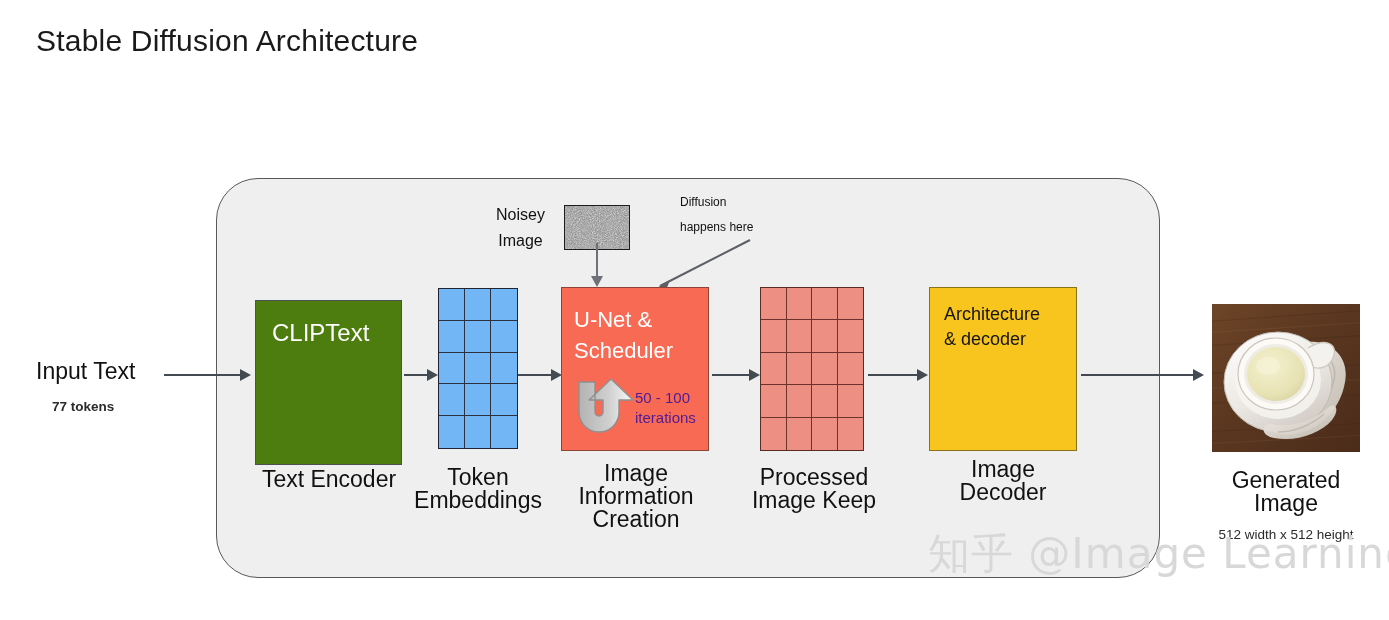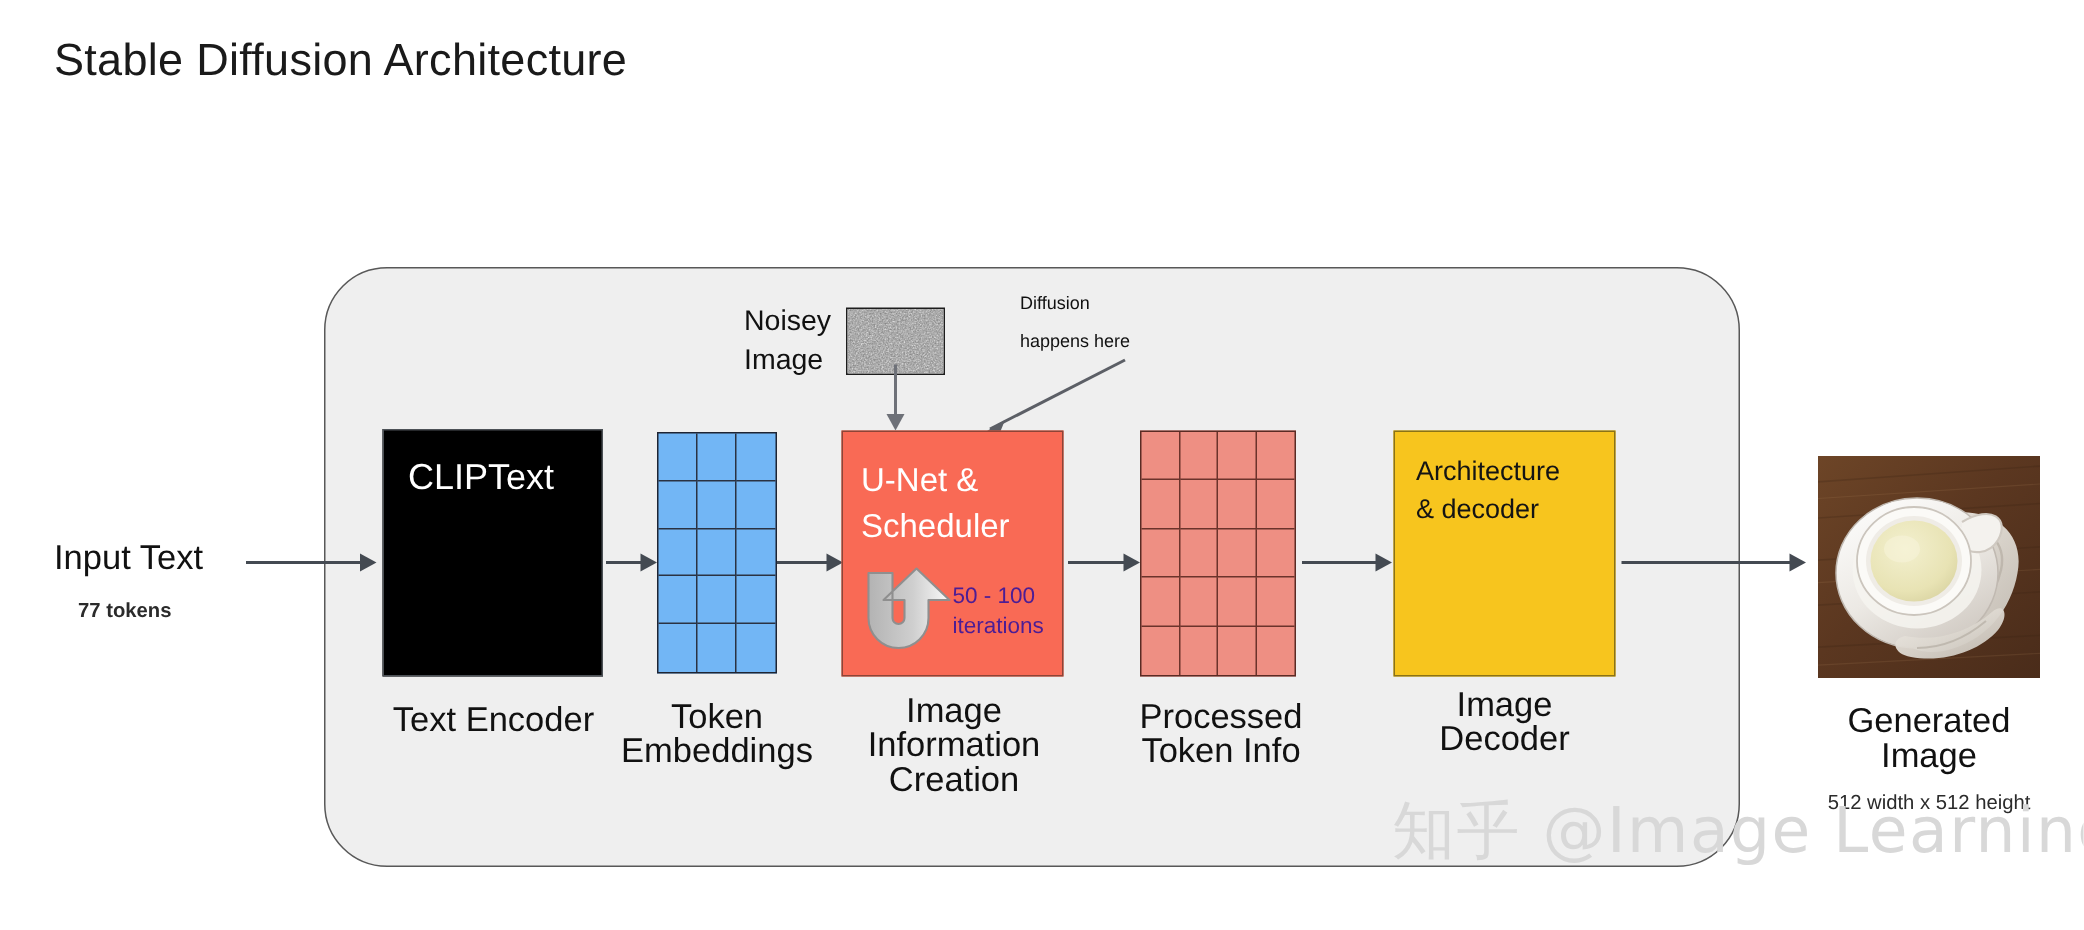--- a/index.html
+++ b/index.html
@@ -116,24 +116,24 @@
     width: 0; height: 0;
     border-left: 6px solid transparent;
     border-right: 6px solid transparent;
     border-top: 11px solid #6e7178;
   }
 
   
   #clip-text-box {
     position: absolute;
     left: 255px;
-    top: 286px;
+    top: 300px;
     width: 147px;
     height: 165px;
-    background: #000000;
+    background: #4d7c0f;
     border: 1.5px solid #4c5156;
     box-sizing: border-box;
   }
   #clip-text-label {
     position: absolute;
     left: 16px;
     top: 18px;
     font-size: 24px;
     color: #ffffff;
     white-space: nowrap;
@@ -213,24 +213,24 @@
     top: 90px;
     width: 70px;
     height: 62px;
   }
 
   
   #noisy-image-label {
     position: absolute;
     left: 496px;
     top: 202px;
-    font-size: 19px;
+    font-size: 16px;
     line-height: 26px;
     color: #111111;
-    text-align: left;
+    text-align: center;
   }
   #noisy-image {
     position: absolute;
     left: 564px;
     top: 205px;
     width: 66px;
     height: 45px;
     border: 1.6px solid #1d1d1d;
     box-sizing: border-box;
     overflow: hidden;
@@ -451,21 +451,21 @@
   <div class="cell"></div>
   <div class="cell"></div>
   <div class="cell lastcol"></div>
   <div class="cell lastrow"></div>
   <div class="cell lastrow"></div>
   <div class="cell lastrow"></div>
   <div class="cell lastcol lastrow"></div>
 </div>
 <div class="caption" id="caption-processed">
   <div>Processed</div>
-  <div>Token Info</div>
+  <div>Image Keep</div>
 </div>
 
 <div class="arrow-h" style="left:868px; top:369px; width:60px;">
   <div class="shaft" style="width:50px;"></div>
   <div class="head" style="left:49px;"></div>
 </div>
 
 <div id="autoencoder-box">
   <div id="autoencoder-label">
     <div>Architecture</div>

